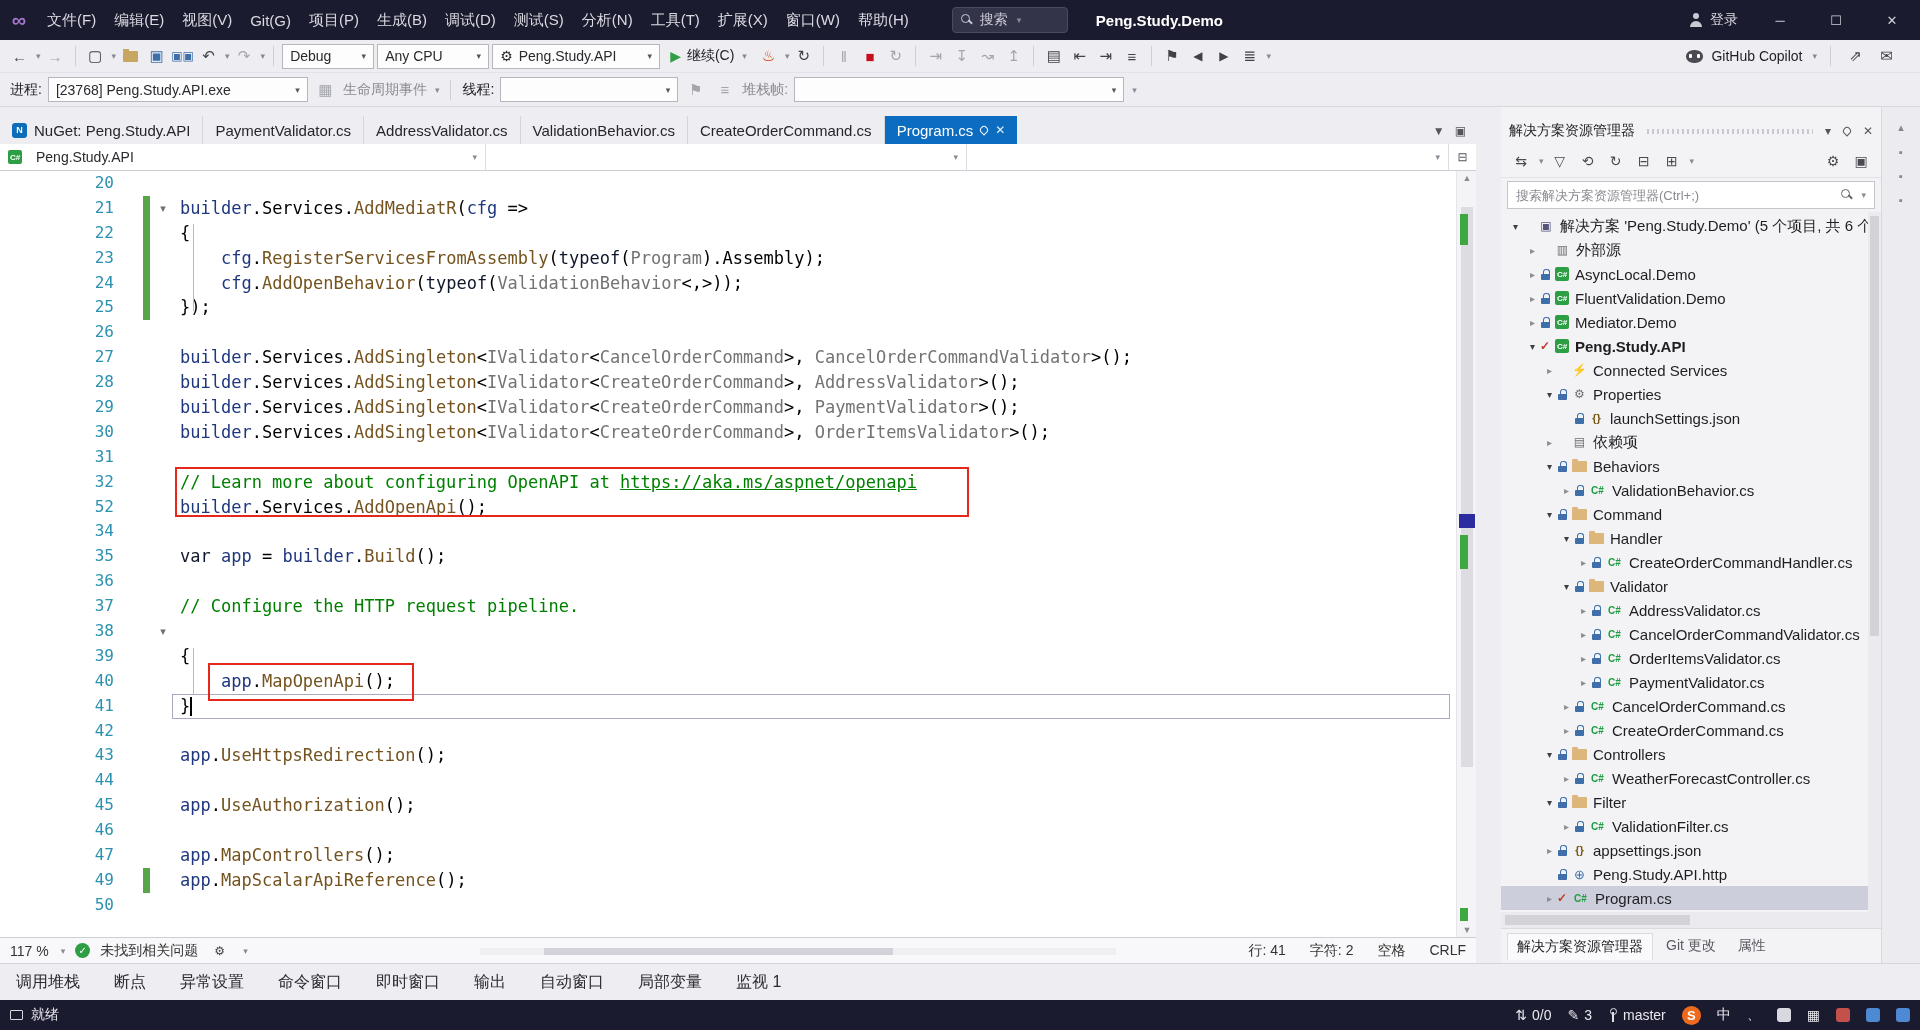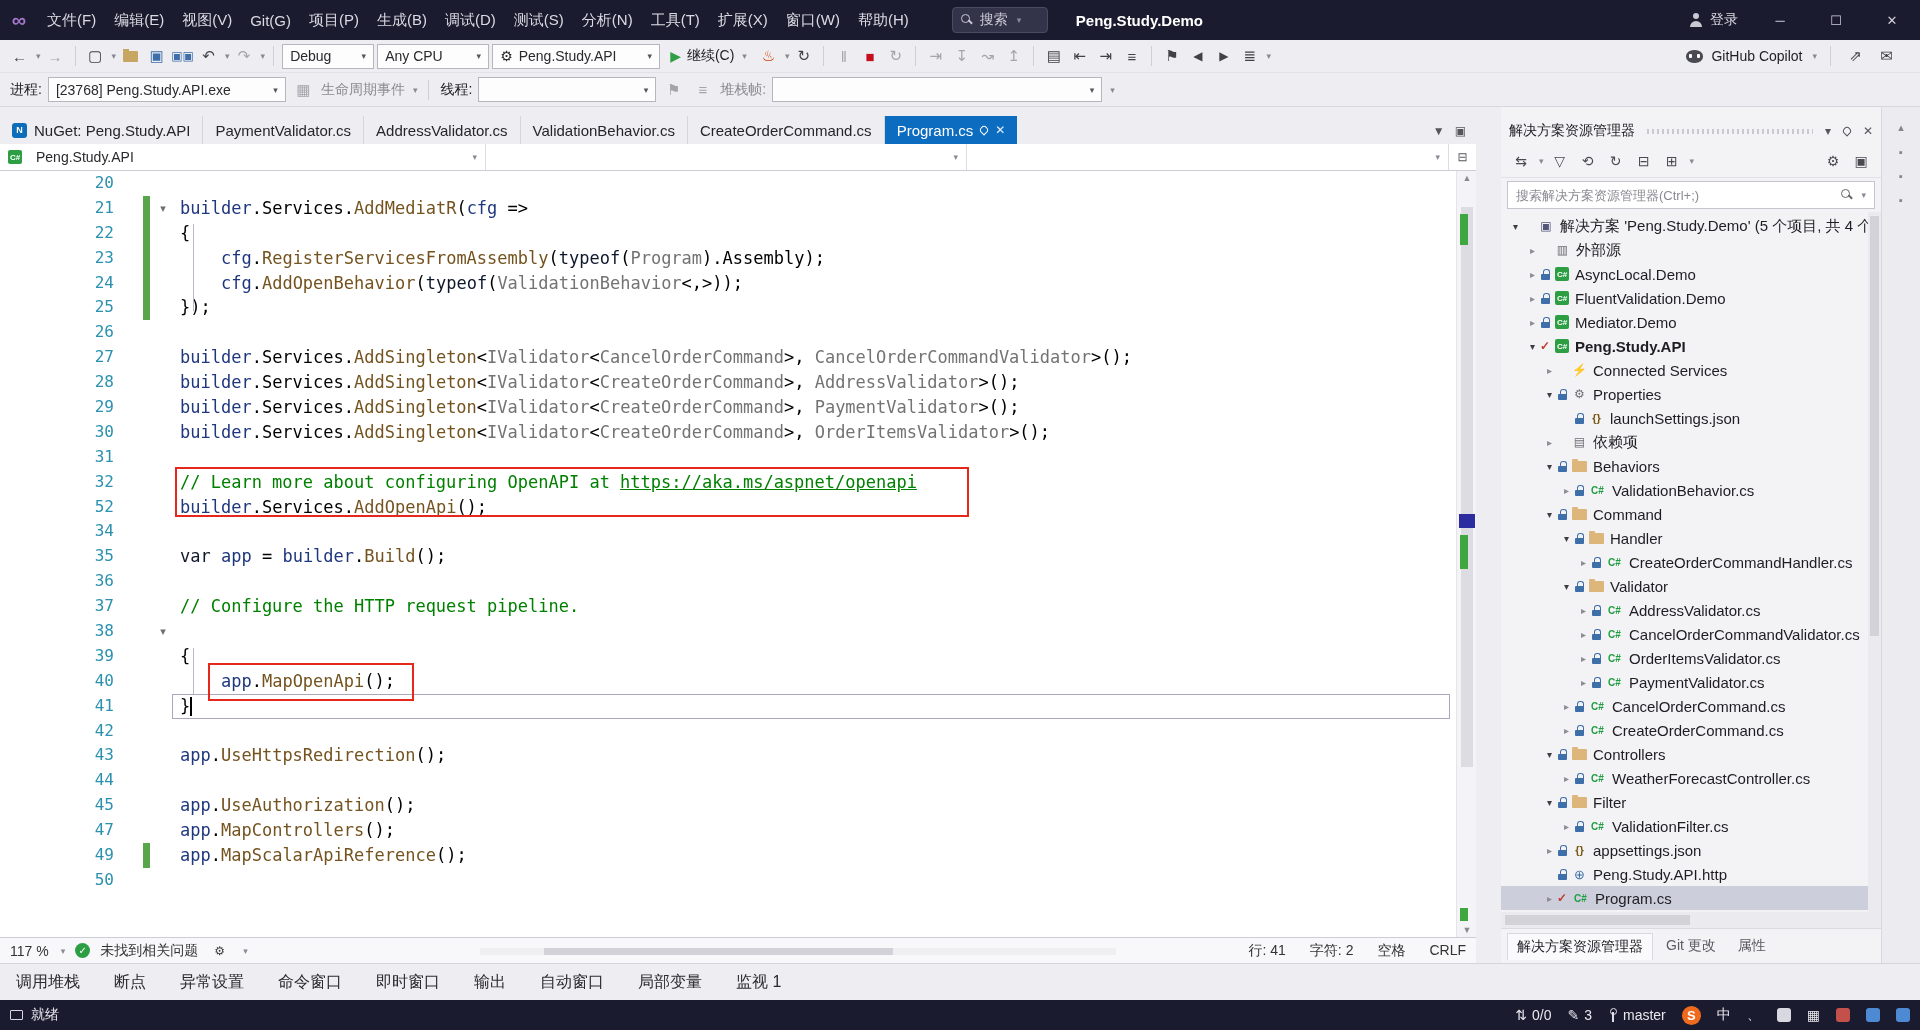--- a/index.html
+++ b/index.html
@@ -5,21 +5,21 @@
   *{margin:0;padding:0;box-sizing:border-box}
   html,body{width:1920px;height:1030px;overflow:hidden}
   body{font-family:"Liberation Sans",sans-serif;-webkit-font-smoothing:antialiased}
   #app{position:relative;width:1920px;height:1030px;background:#EEEEF2;overflow:hidden}
 
   
   .titlebar{position:absolute;left:0;top:0;width:1920px;height:40px;background:#1B1B2F;display:flex;align-items:center;color:#DADAE2}
   .vs-logo{width:38px;text-align:center;font-size:20px;font-weight:bold;color:#A476C9}
   .menus{display:flex;height:100%}
   .menu-item{padding:0 9px;font-size:15px;display:flex;align-items:center;cursor:default}
-  .tb-search{margin-left:34px;width:96px;height:26px;background:#33334A;border:1px solid #4A4A62;border-radius:4px;display:flex;align-items:center;gap:7px;padding:0 8px;font-size:14px;color:#C9C9D4}
+  .tb-search{margin-left:34px;width:116px;height:26px;background:#33334A;border:1px solid #4A4A62;border-radius:4px;display:flex;align-items:center;gap:7px;padding:0 8px;font-size:14px;color:#C9C9D4}
   .tb-title{margin-left:28px;font-size:15px;font-weight:bold;color:#FFFFFF;white-space:nowrap}
   .tb-right{margin-left:auto;display:flex;align-items:center;height:100%}
   .signin{display:flex;align-items:center;gap:7px;font-size:14px;padding:0 14px;height:100%}
   .winbtn{width:56px;height:100%;display:flex;align-items:center;justify-content:center;font-size:13px;color:#CFCFDA}
   .person-icon{position:relative;width:14px;height:14px;display:inline-block}
   .person-icon::before{content:'';position:absolute;left:4px;top:0;width:6px;height:6px;border-radius:50%;background:#C9C9D4}
   .person-icon::after{content:'';position:absolute;left:1px;bottom:0;width:12px;height:6px;border-radius:6px 6px 0 0;background:#C9C9D4}
   .mag{position:relative;width:12px;height:12px;display:inline-block}
   .mag::before{content:'';position:absolute;left:0;top:0;width:7px;height:7px;border:1.5px solid #C9C9D4;border-radius:50%}
   .mag::after{content:'';position:absolute;left:7px;top:7px;width:5px;height:1.5px;background:#C9C9D4;transform:rotate(45deg)}
@@ -34,21 +34,21 @@
   .tic.sm{font-size:12px}
   .dim{color:#A4A4AC!important}
   .green{color:#2F9E44!important}
   .red{color:#C50F1F!important}
   .orange{color:#D83B01!important}
   .blue{color:#3E6FA8!important}
   .sep{width:1px;height:20px;background:#CFCFD6;margin:0 5px}
   .combo{display:flex;align-items:center;height:25px;background:#FDFDFE;border:1px solid #B6B6BE;padding:0 7px;font-size:14px;color:#2A2A2E;gap:6px;white-space:nowrap}
   .combo .chev{margin-left:auto;color:#55555C}
   .w-debug{width:92px}.w-cpu{width:112px}.w-start{width:168px}
-  .w-proc{width:238px}.w-thread{width:178px}.w-frame{width:330px}
+  .w-proc{width:260px}.w-thread{width:178px}.w-frame{width:330px}
   .tbtn{display:flex;align-items:center;gap:6px;height:25px;padding:0 7px;font-size:14px;color:#1E1E22;white-space:nowrap}
   .tlabel{font-size:14px;color:#1E1E22;white-space:nowrap}
   .tlabel.dis{color:#8A8A92}
   .copilot-wrap{margin-left:auto;display:flex;align-items:center;gap:8px;padding-right:14px}
   .copilot-icon{position:relative;width:17px;height:13px;background:#4A4A52;border-radius:8px/6px}
   .copilot-icon::before{content:'';position:absolute;left:3px;top:4px;width:3px;height:4px;background:#fff;border-radius:1px}
   .copilot-icon::after{content:'';position:absolute;right:3px;top:4px;width:3px;height:4px;background:#fff;border-radius:1px}
   .mini-folder{position:relative;width:15px;height:11px;background:#C7A662;border-radius:1px;display:inline-block}
   .mini-folder::before{content:'';position:absolute;top:-2px;left:0;width:6px;height:2px;background:#C7A662}
 
@@ -353,20 +353,21 @@
           <div class="code-row"><span class="ln">36</span><span class="chg"></span><span class="fold"></span><span class="codeln"></span></div>
           <div class="code-row"><span class="ln">37</span><span class="chg"></span><span class="fold"></span><span class="codeln"><span class="tk-c">// Configure the HTTP request pipeline.</span></span></div>
           <div class="code-row"><span class="ln">38</span><span class="chg"></span><span class="fold">▾</span></div>
           <div class="code-row"><span class="ln">39</span><span class="chg"></span><span class="fold"></span><span class="codeln"><span class="tk-p">{</span></span></div>
           <div class="code-row"><span class="ln">40</span><span class="chg"></span><span class="fold"></span><span class="codeln"><span class="tk-p">    </span><span class="tk-v">app</span><span class="tk-p">.</span><span class="tk-m">MapOpenApi</span><span class="tk-p">();</span></span></div>
           <div class="code-row cur"><span class="ln">41</span><span class="chg"></span><span class="fold"></span><span class="codeln"><span class="tk-p">}</span><span class="caret"></span></span></div>
           <div class="code-row"><span class="ln">42</span><span class="chg"></span><span class="fold"></span><span class="codeln"></span></div>
           <div class="code-row"><span class="ln">43</span><span class="chg"></span><span class="fold"></span><span class="codeln"><span class="tk-v">app</span><span class="tk-p">.</span><span class="tk-m">UseHttpsRedirection</span><span class="tk-p">();</span></span></div>
           <div class="code-row"><span class="ln">44</span><span class="chg"></span><span class="fold"></span><span class="codeln"></span></div>
           <div class="code-row"><span class="ln">45</span><span class="chg"></span><span class="fold"></span><span class="codeln"><span class="tk-v">app</span><span class="tk-p">.</span><span class="tk-m">UseAuthorization</span><span class="tk-p">();</span></span></div>
+          <div class="code-row"><span class="ln">46</span><span class="chg"></span><span class="fold"></span><span class="codeln"></span></div>
           <div class="code-row"><span class="ln">47</span><span class="chg"></span><span class="fold"></span><span class="codeln"><span class="tk-v">app</span><span class="tk-p">.</span><span class="tk-m">MapControllers</span><span class="tk-p">();</span></span></div>
           <div class="code-row"><span class="ln">49</span><span class="chg on"></span><span class="fold"></span><span class="codeln"><span class="tk-v">app</span><span class="tk-p">.</span><span class="tk-m">MapScalarApiReference</span><span class="tk-p">();</span></span></div>
           <div class="code-row"><span class="ln">50</span><span class="chg"></span><span class="fold"></span><span class="codeln"></span></div>
         </div>
       <div class="guide g1"></div>
       <div class="guide g2"></div>
       <div class="anno anno1"></div>
       <div class="anno anno2"></div>
       <div class="vscroll">
         <span class="vs-arrow" style="top:2px">▲</span>
@@ -428,21 +429,21 @@
         <span class="mag dark"></span>
         <span class="chev">▾</span>
       </span>
     </div>
     <div class="tree" id="tree">
 
     <div class="trow" style="padding-left: 6px;">
           <span class="arr open">▾</span>
           <span class="markcol"></span>
           <span class="ico ico-solution">▣</span>
-          <span class="tlbl">解决方案 'Peng.Study.Demo' (5 个项目, 共 4 个</span>
+          <span class="tlbl">解决方案 'Peng.Study.Demo' (5 个项目, 共 6 个</span>
         </div>
         <div class="trow" style="padding-left: 23px;">
           <span class="arr">▸</span>
           <span class="markcol"></span>
           <span class="ico ico-refs">▥</span>
           <span class="tlbl">外部源</span>
         </div>
         <div class="trow" style="padding-left: 23px;">
           <span class="arr">▸</span>
           <span class="markcol">

